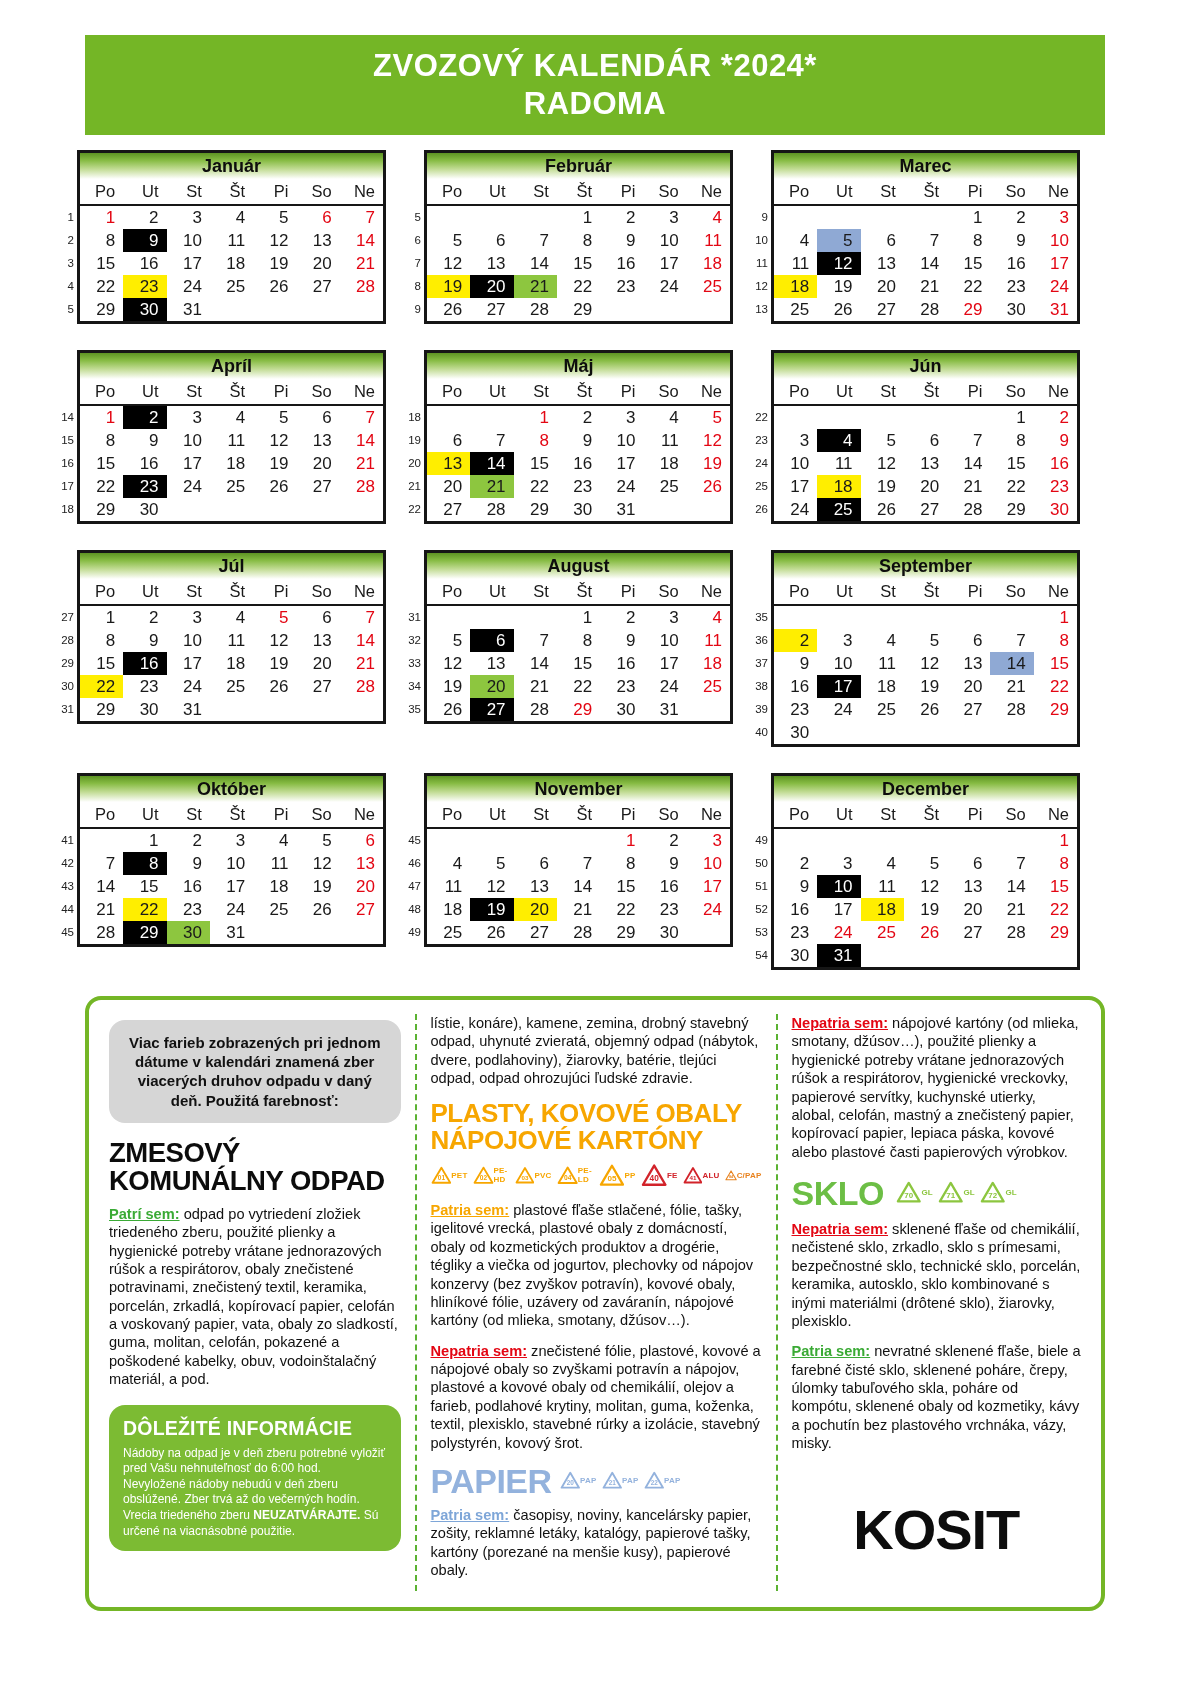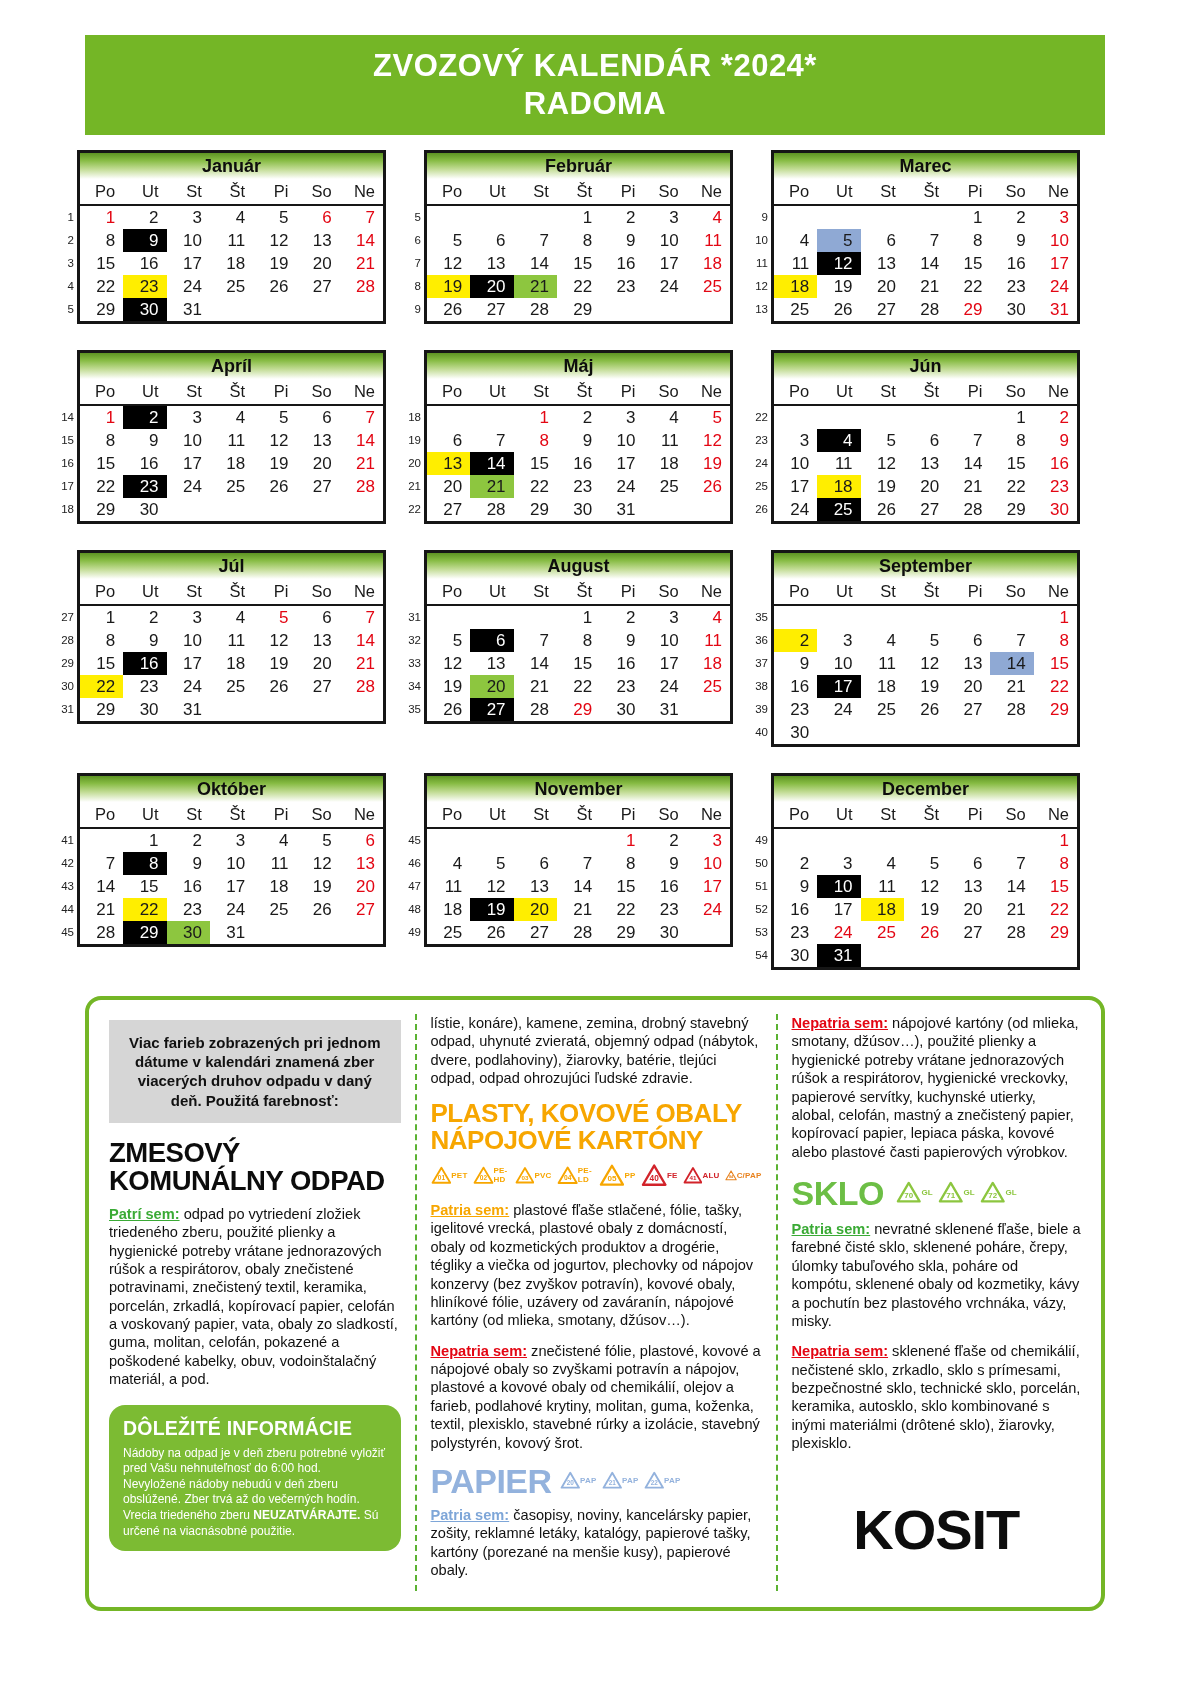--- a/index.html
+++ b/index.html
@@ -46,21 +46,21 @@
   }
   .col{padding:0 14px;}
   .col2,.col3{border-left:2px dashed #5bb232;}
   .col p{font-size:14.6px;line-height:1.26;margin:0 0 12px 0;color:#111;}
   .lbl{font-weight:bold;text-decoration:underline;}
   .lbl.green{color:#3aaa35;}
   .lbl.red{color:#e30613;}
   .lbl.gold{color:#f7a600;}
   .lbl.blue{color:#7ea6d8;}
   .intro-box{
-    background:#d6d6d6;border-radius:0;padding:13px 14px;margin:6px 0 4px 0;
+    background:#d6d6d6;border-radius:16px;padding:13px 14px;margin:6px 0 4px 0;
     font-size:15px;font-weight:bold;text-align:center;line-height:1.28;
   }
   .h-black{
     font-size:27.5px;font-weight:800;line-height:1.02;letter-spacing:-.5px;
     margin:16px 0 10px 0;color:#0c0c0c;text-transform:uppercase;
   }
   .important-box{
     background:#7cbb33;border-radius:16px;color:#fff;padding:10px 14px 12px 14px;margin-top:16px;
   }
   .important-box h3{margin:2px 0 6px 0;font-size:19.5px;font-weight:900;letter-spacing:.2px;}
@@ -1028,17 +1028,17 @@
           </span>
           <span class="recycle-symbol">
             <svg viewBox="0 0 40 36" width="34" height="31">
               <path d="M20 3 L37 32 L3 32 Z" fill="none" stroke="#8cc63f" stroke-width="3.6" stroke-linejoin="round"></path>
               <text x="20" y="27" text-anchor="middle" font-size="12.5" font-weight="bold" font-family="Liberation Sans, sans-serif" fill="#8cc63f">72</text>
             </svg>
             <span class="sym-label" style="color:#8cc63f">GL</span>
           </span>
         </span>
     </div>
+    <p><span class="lbl red">Nepatria sem:</span> <span>sklenené fľaše od chemikálií, nečistené sklo, zrkadlo, sklo s prímesami, bezpečnostné sklo, technické sklo, porcelán, keramika, autosklo, sklo kombinované s inými materiálmi (drôtené sklo), žiarovky, plexisklo.</span></p>
     <p><span class="lbl green">Patria sem:</span> <span>nevratné sklenené fľaše, biele a farebné čisté sklo, sklenené poháre, črepy, úlomky tabuľového skla, poháre od kompótu, sklenené obaly od kozmetiky, kávy a pochutín bez plastového vrchnáka, vázy, misky.</span></p>
-    <p><span class="lbl red">Nepatria sem:</span> <span>sklenené fľaše od chemikálií, nečistené sklo, zrkadlo, sklo s prímesami, bezpečnostné sklo, technické sklo, porcelán, keramika, autosklo, sklo kombinované s inými materiálmi (drôtené sklo), žiarovky, plexisklo.</span></p>
     <div class="kosit">KOSIT</div>
   </div>
 </div>
 
 </body></html>

